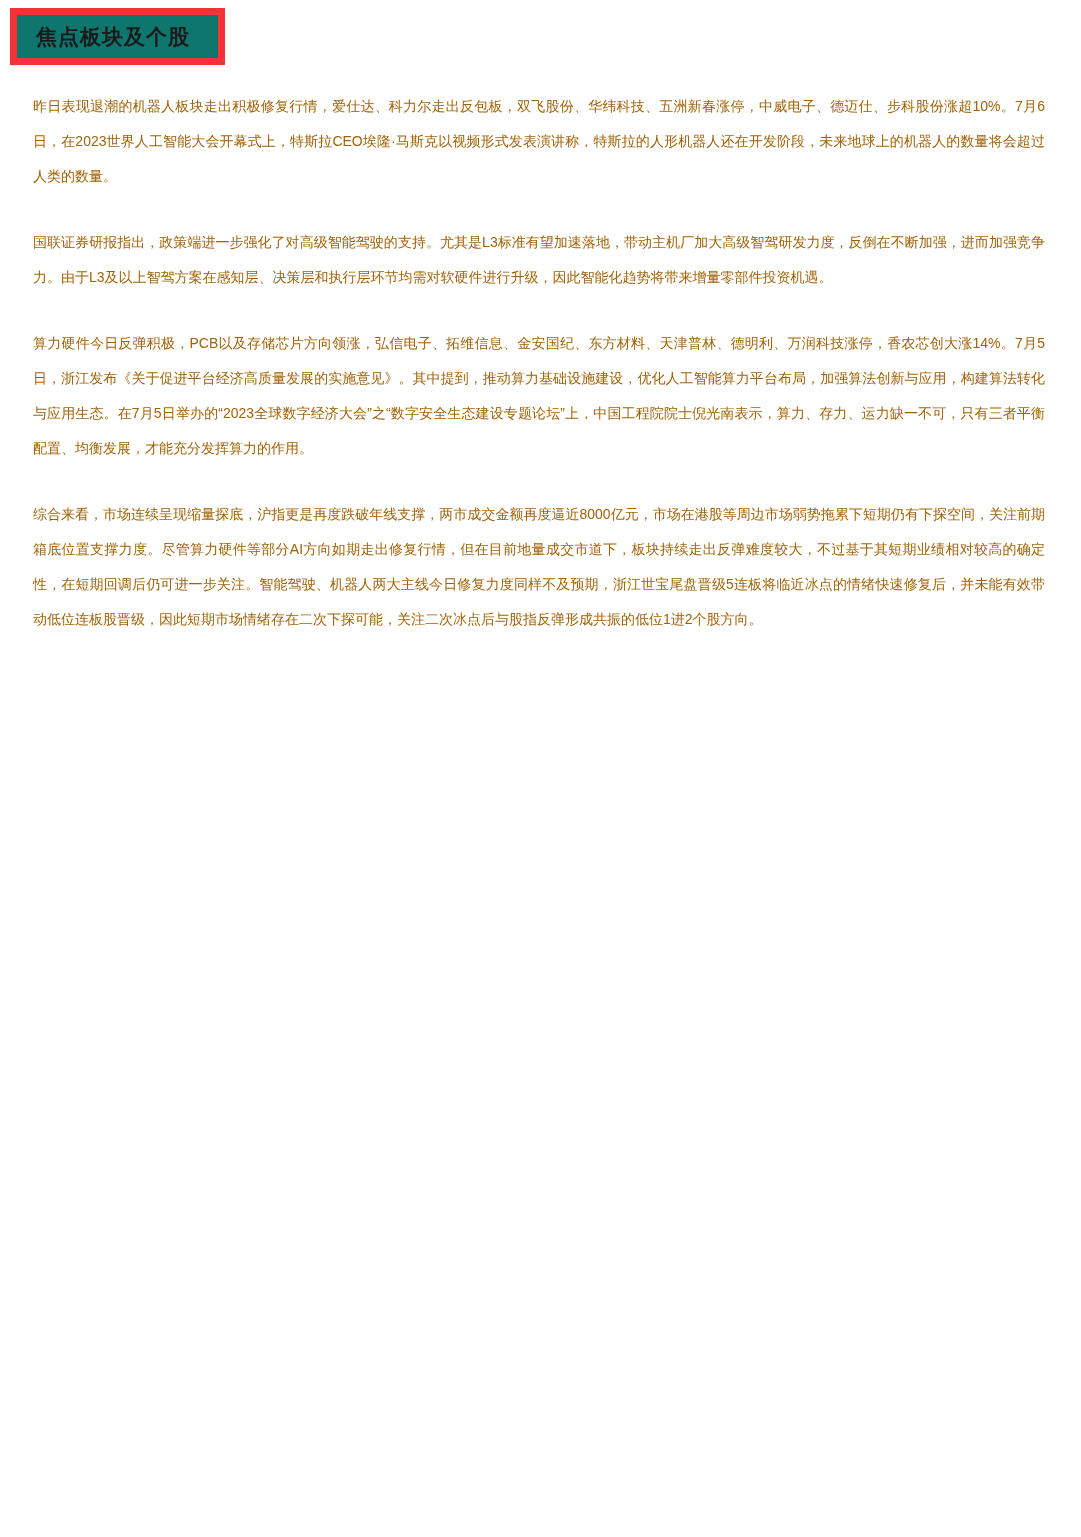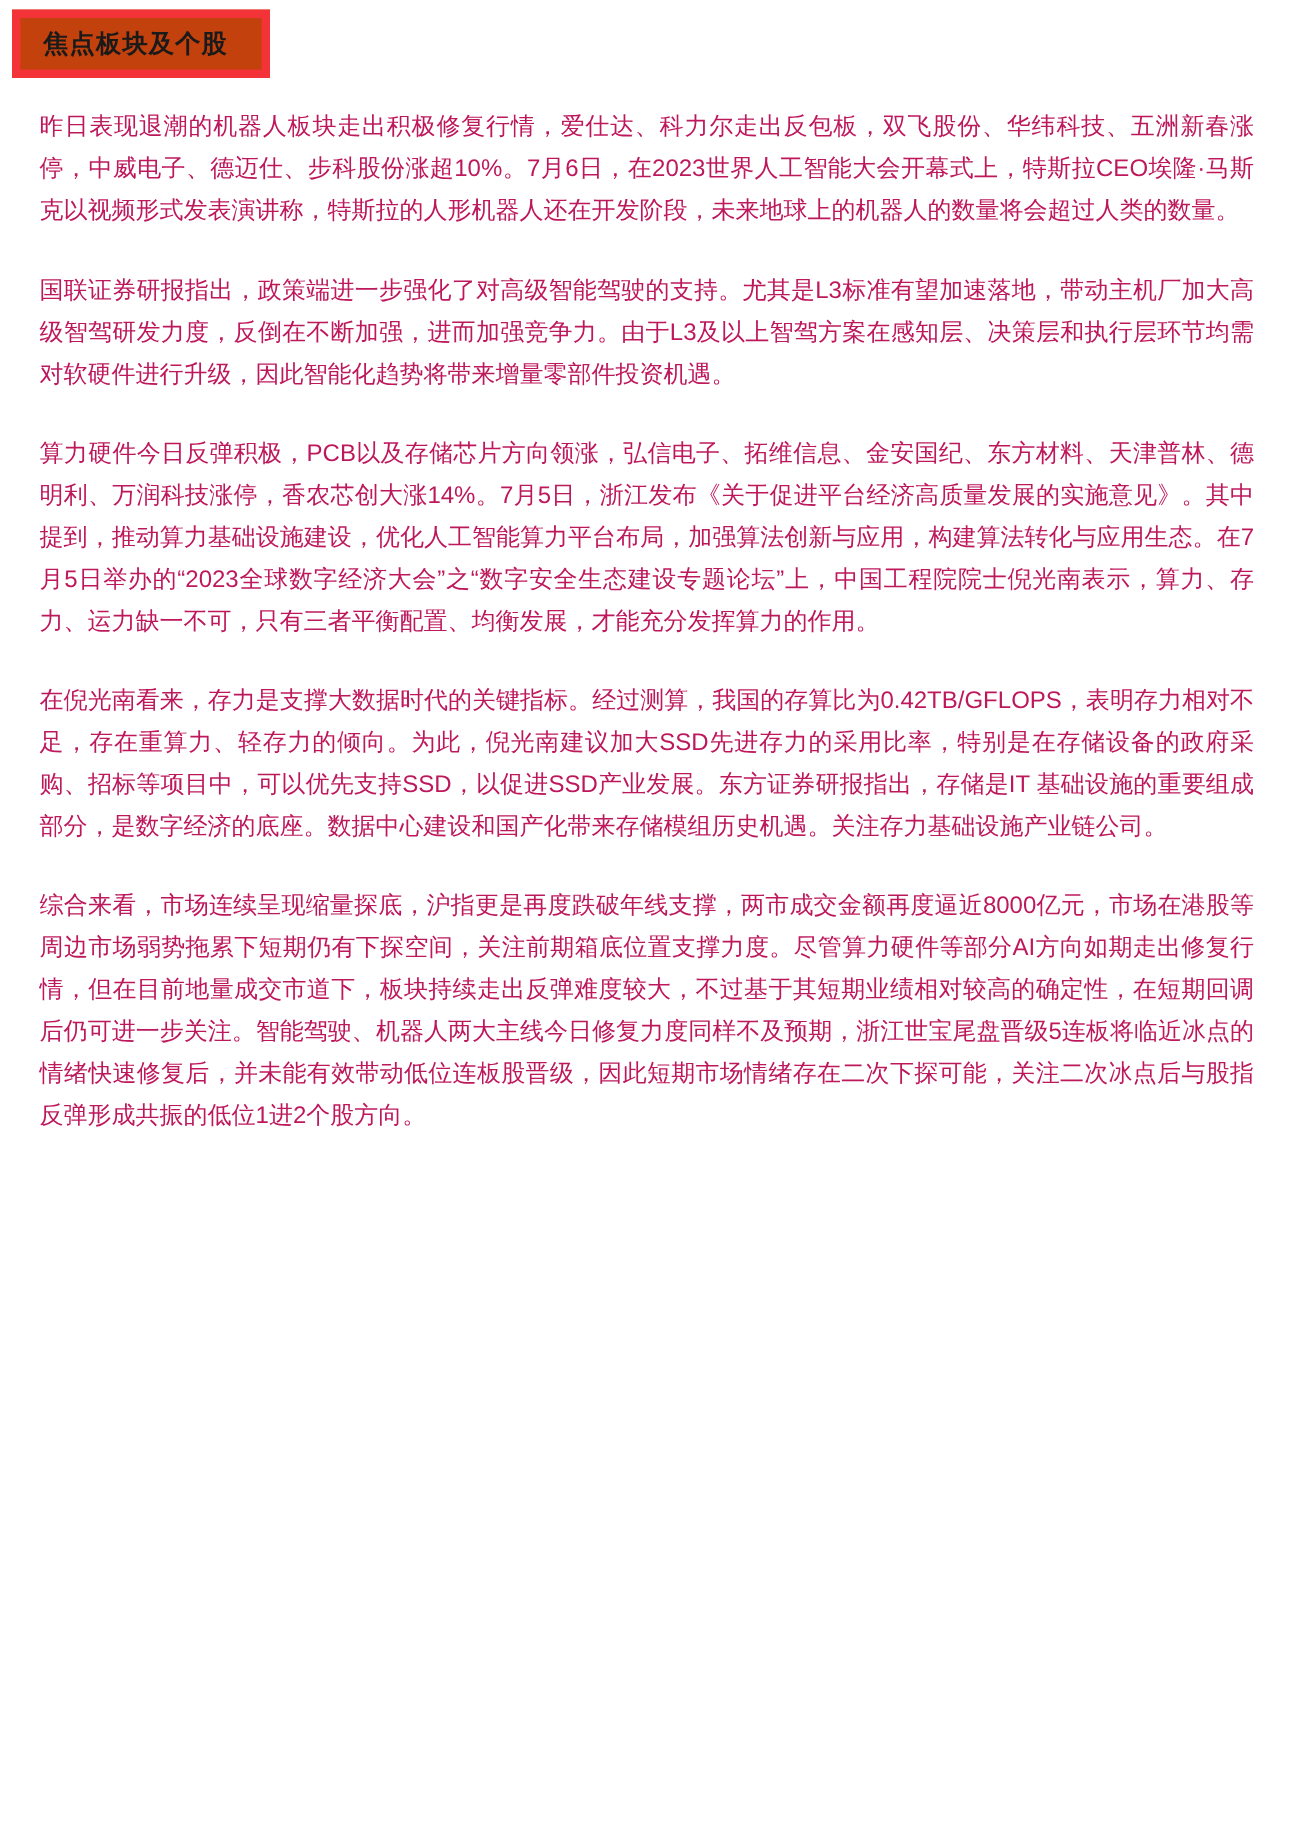--- a/index.html
+++ b/index.html
@@ -13,39 +13,39 @@
     width: 1081px;
     min-height: 1537px;
     background: #ffffff;
     padding: 8px 36px 50px 33px;
   }
   .title-box {
     display: inline-block;
     border: 7px solid #f43338;
     padding: 9px 28px 9px 19px;
     margin: 0 0 0 -23px; 
-    background: #c2410c;
+    background: #0f766e;
   }
   .title-box h1 {
     margin: 0;
     font-size: 21px;
     line-height: 25px;
     font-weight: 700;
     color: #1a1a1a;
     letter-spacing: 1px;
     white-space: nowrap;
   }
   .article {
     margin-top: 24px;
   }
   .article p.para {
     margin: 4px 0 31px 0;
-    font-size: 20px;
+    font-size: 14px;
     line-height: 35px;
-    color: #be185d;
+    color: #a16207;
     text-align: justify;
     text-justify: inter-ideograph;
     word-break: break-all;
   }
   .article p.para:last-child {
     margin-bottom: 0;
   }
 </style>
 </head>
 <body>
@@ -53,17 +53,16 @@
 <div class="page">
 
   <div class="title-box">
     <h1>焦点板块及个股</h1>
   </div>
 
   <div class="article">
     <p class="para">昨日表现退潮的机器人板块走出积极修复行情，爱仕达、科力尔走出反包板，双飞股份、华纬科技、五洲新春涨停，中威电子、德迈仕、步科股份涨超10%。7月6日，在2023世界人工智能大会开幕式上，特斯拉CEO埃隆·马斯克以视频形式发表演讲称，特斯拉的人形机器人还在开发阶段，未来地球上的机器人的数量将会超过人类的数量。</p>
     <p class="para">国联证券研报指出，政策端进一步强化了对高级智能驾驶的支持。尤其是L3标准有望加速落地，带动主机厂加大高级智驾研发力度，反倒在不断加强，进而加强竞争力。由于L3及以上智驾方案在感知层、决策层和执行层环节均需对软硬件进行升级，因此智能化趋势将带来增量零部件投资机遇。</p>
     <p class="para">算力硬件今日反弹积极，PCB以及存储芯片方向领涨，弘信电子、拓维信息、金安国纪、东方材料、天津普林、德明利、万润科技涨停，香农芯创大涨14%。7月5日，浙江发布《关于促进平台经济高质量发展的实施意见》。其中提到，推动算力基础设施建设，优化人工智能算力平台布局，加强算法创新与应用，构建算法转化与应用生态。在7月5日举办的“2023全球数字经济大会”之“数字安全生态建设专题论坛”上，中国工程院院士倪光南表示，算力、存力、运力缺一不可，只有三者平衡配置、均衡发展，才能充分发挥算力的作用。</p>
-    <p class="para">在倪光南看来，存力是支撑大数据时代的关键指标。经过测算，我国的存算比为0.42TB/GFLOPS，表明存力相对不足，存在重算力、轻存力的倾向。为此，倪光南建议加大SSD先进存力的采用比率，特别是在存储设备的政府采购、招标等项目中，可以优先支持SSD，以促进SSD产业发展。东方证券研报指出，存储是IT 基础设施的重要组成部分，是数字经济的底座。数据中心建设和国产化带来存储模组历史机遇。关注存力基础设施产业链公司。</p>
     <p class="para">综合来看，市场连续呈现缩量探底，沪指更是再度跌破年线支撑，两市成交金额再度逼近8000亿元，市场在港股等周边市场弱势拖累下短期仍有下探空间，关注前期箱底位置支撑力度。尽管算力硬件等部分AI方向如期走出修复行情，但在目前地量成交市道下，板块持续走出反弹难度较大，不过基于其短期业绩相对较高的确定性，在短期回调后仍可进一步关注。智能驾驶、机器人两大主线今日修复力度同样不及预期，浙江世宝尾盘晋级5连板将临近冰点的情绪快速修复后，并未能有效带动低位连板股晋级，因此短期市场情绪存在二次下探可能，关注二次冰点后与股指反弹形成共振的低位1进2个股方向。</p>
   </div>
 
 </div>
 
 </body></html>

